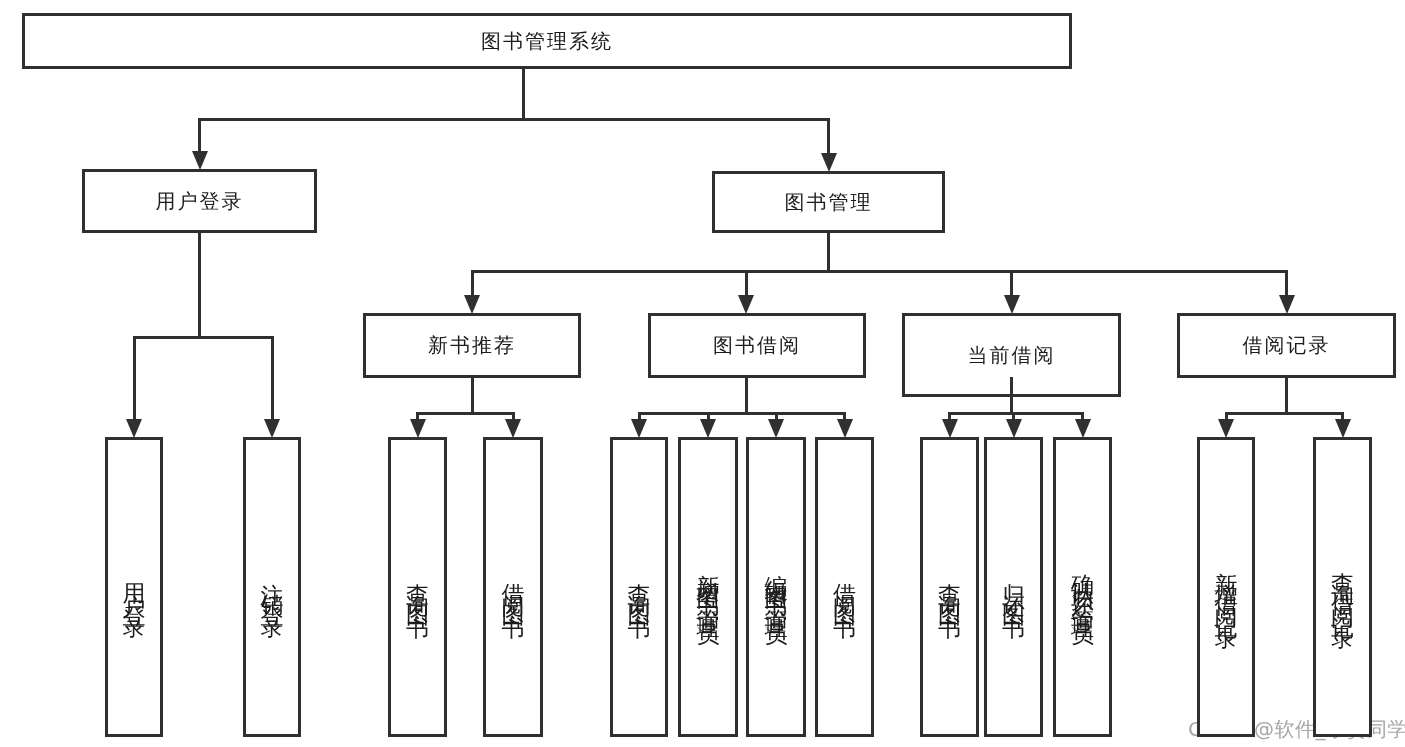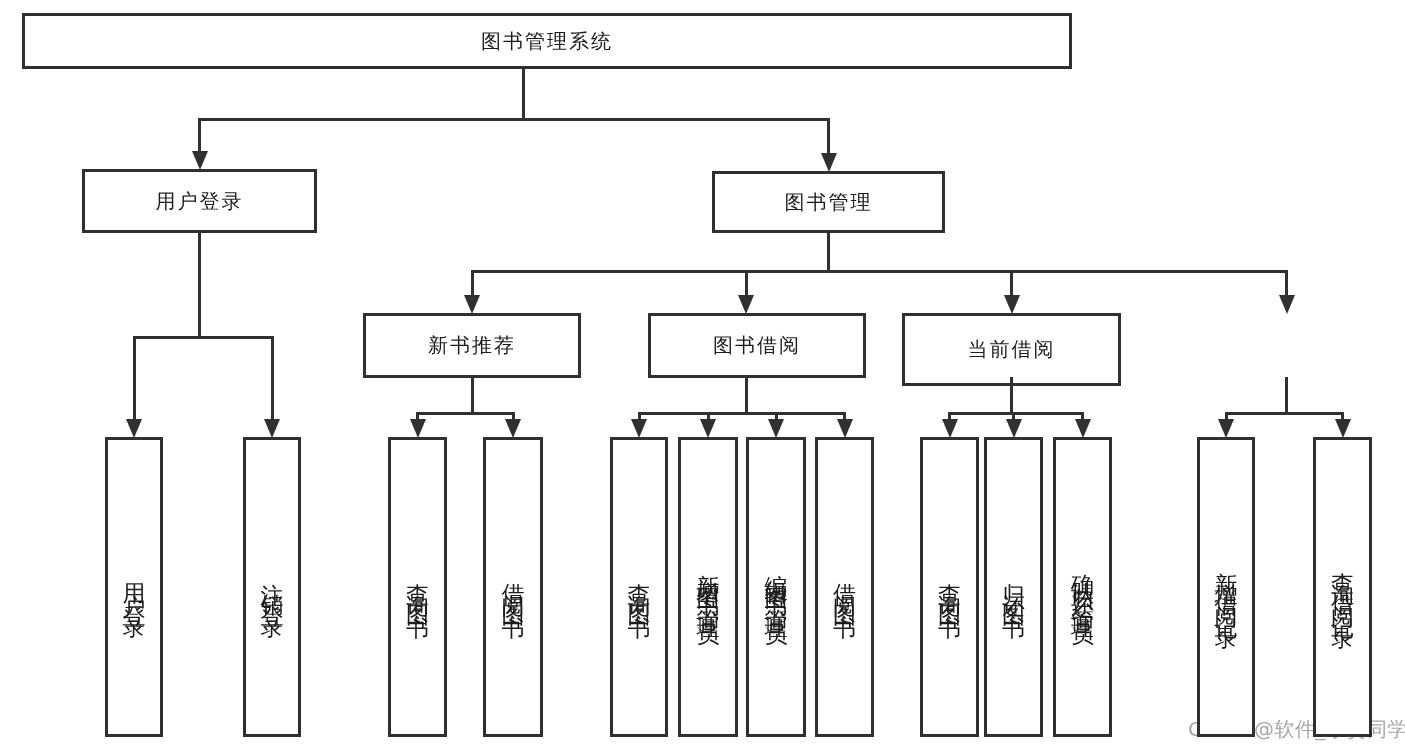--- a/index.html
+++ b/index.html
@@ -75,22 +75,25 @@
     </div>
     <div class="node horiz" style="left: 712px; top: 171px; width: 233px; height: 62px; font-family: Liberation Mono, monospace;">
       <span>图书管理</span>
     </div>
     <div class="node horiz" style="left: 363px; top: 313px; width: 218px; height: 65px; text-align: center;">
       <span>新书推荐</span>
     </div>
     <div class="node horiz" style="left: 615px; top: 313px; width: 218px; height: 65px; margin-left: 33px;">
       <span>图书借阅</span>
     </div>
-    <div class="node horiz" style="left: 902px; top: 313px; width: 219px; height: 73px;">
+    <div class="node horiz" style="left: 902px; top: 313px; width: 219px; height: 84px;">
       <span>当前借阅</span>
+    </div>
+    <div class="node horiz" style="left: 1177px; top: 313px; width: 219px; height: 65px;">
+      <span>借阅记录</span>
     </div>
     <div class="node vert" style="left: 105px; top: 437px; width: 58px; height: 300px;">
       <span>用户登录</span>
     </div>
     <div class="node vert" style="left: 243px; top: 437px; width: 58px; height: 300px;">
       <span>注销登录</span>
     </div>
     <div class="node vert" style="left: 388px; top: 437px; width: 59px; height: 300px;">
       <span>查询图书</span>
     </div>

